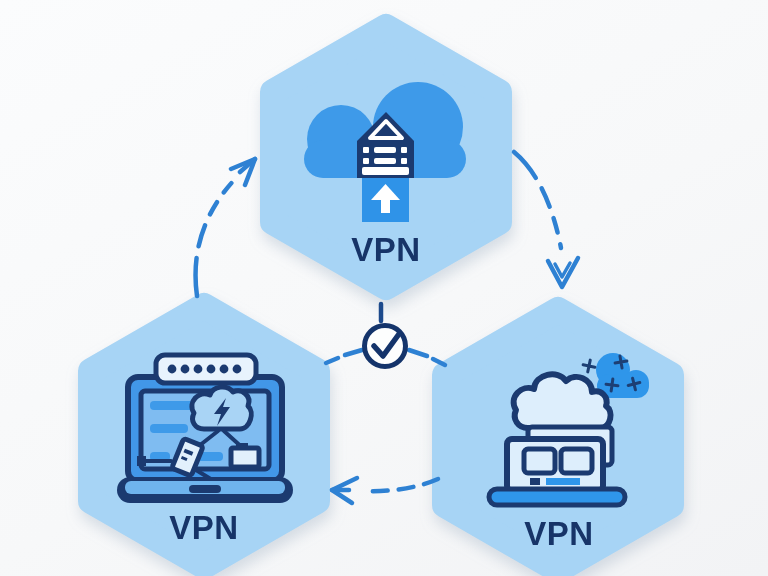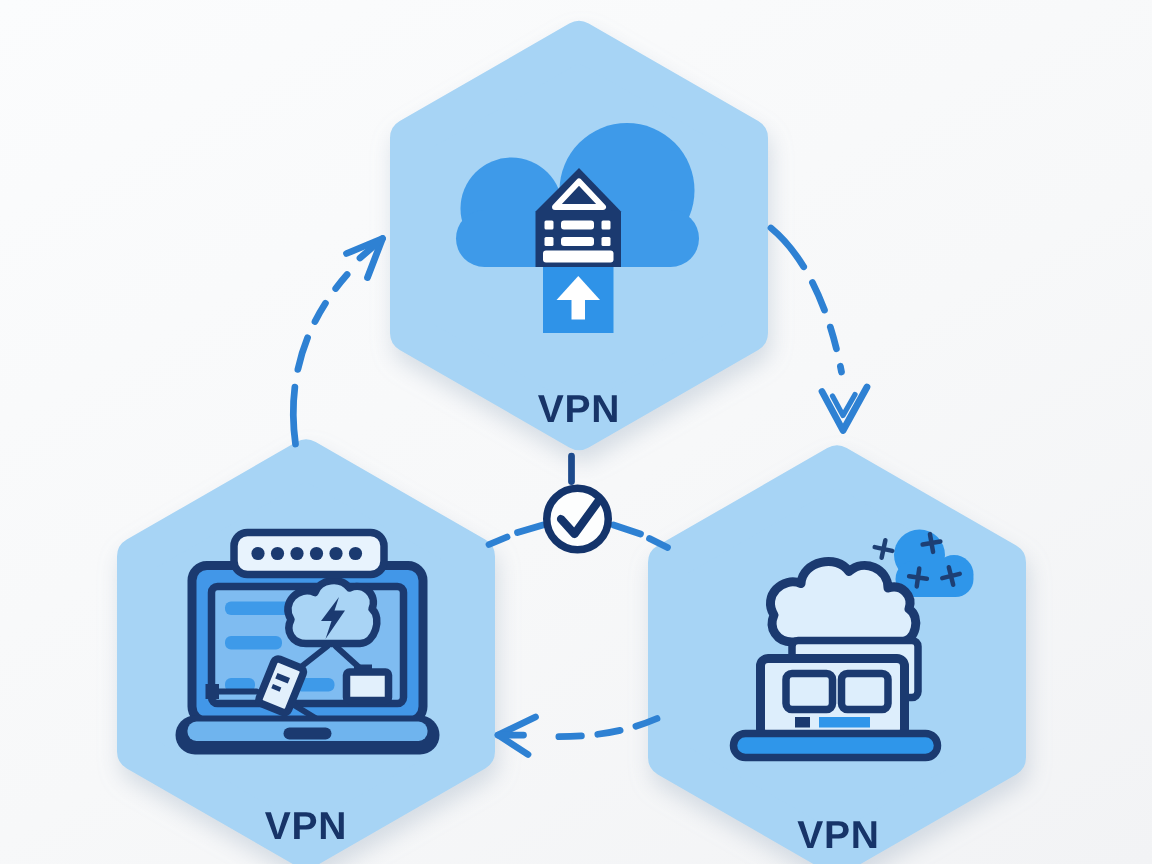--- a/index.html
+++ b/index.html
@@ -10,25 +10,24 @@
   }
   .canvas{
     position:relative;width:768px;height:576px;overflow:hidden;
     background:linear-gradient(150deg,#fbfcfd 0%,#f7f8f9 55%,#f2f3f5 100%);
   }
   .canvas svg{position:absolute;left:0;top:0;}
   .vpn-label{
     position:absolute;
     transform:translate(-50%,-50%);
     font-weight:700;
-    font-size:26px;
+    font-size:33px;
     letter-spacing:0.5px;
     color:#173468;
     user-select:none;
-    margin-top:23px;
   }
   .label-top{left:386px;top:250px;}
   .label-left{left:204px;top:528px;}
   .label-right{left:559px;top:534px;}
 </style>
 </head>
 <body>
 
 <div class="canvas">
 

